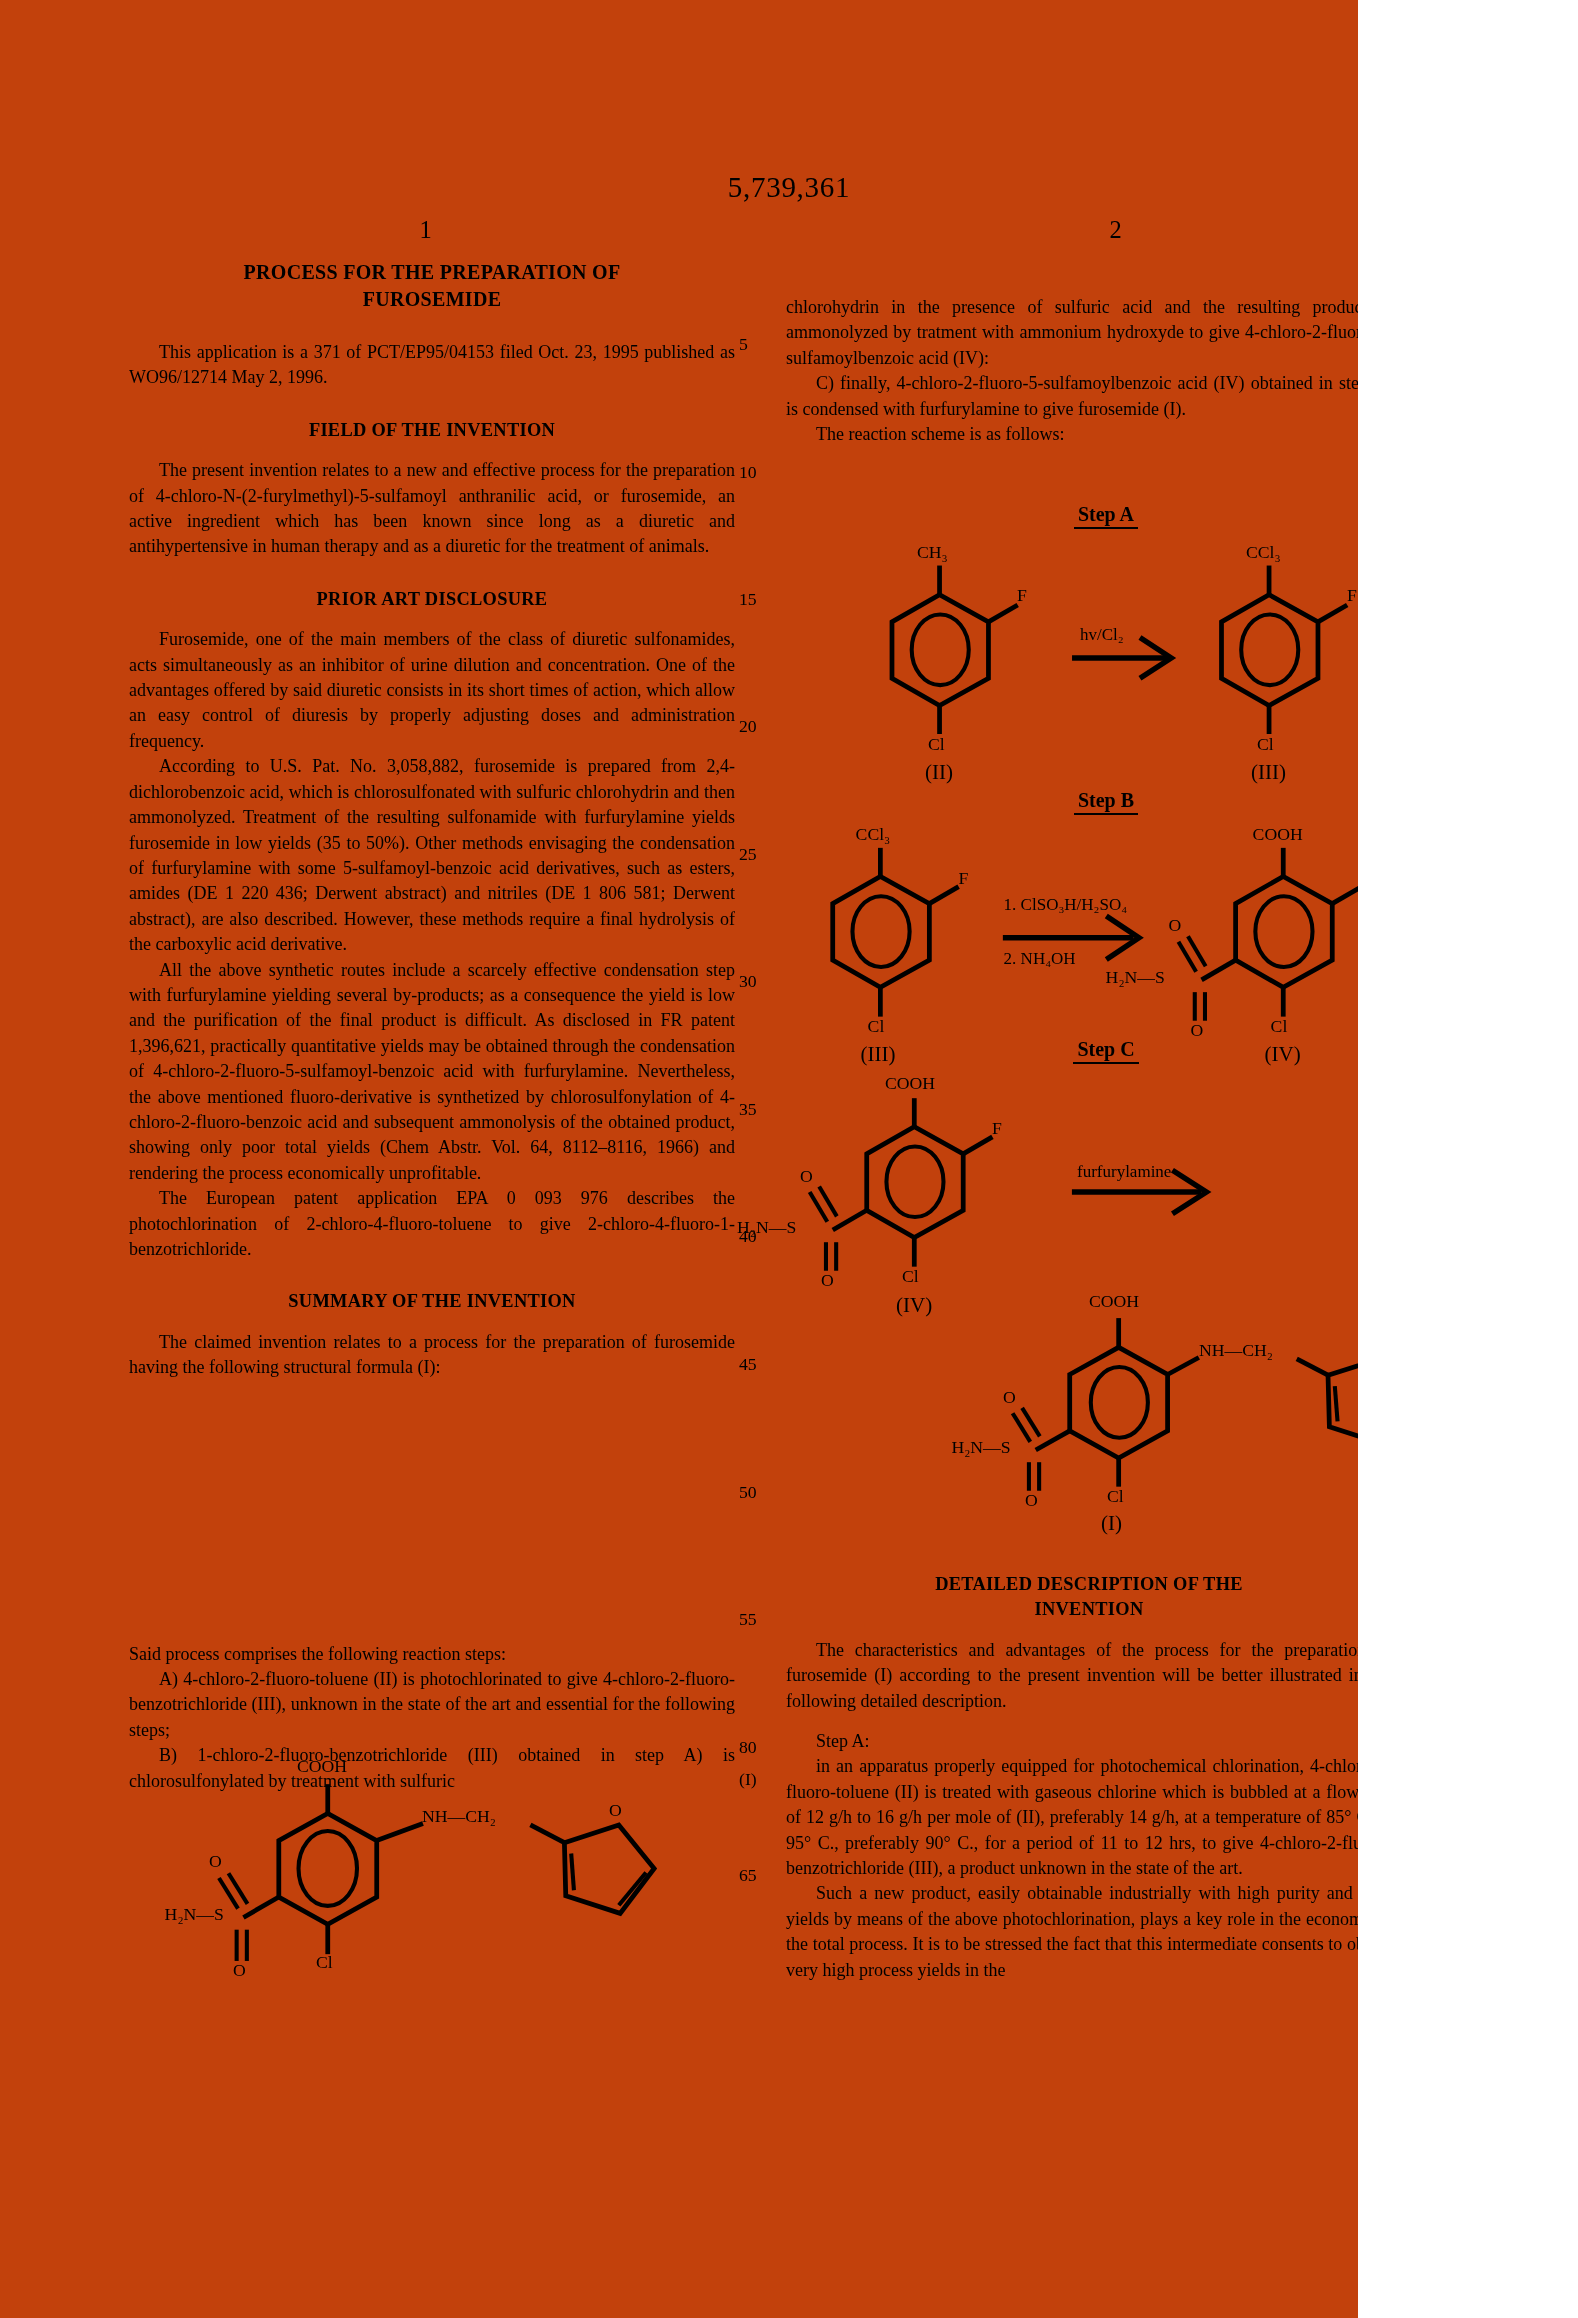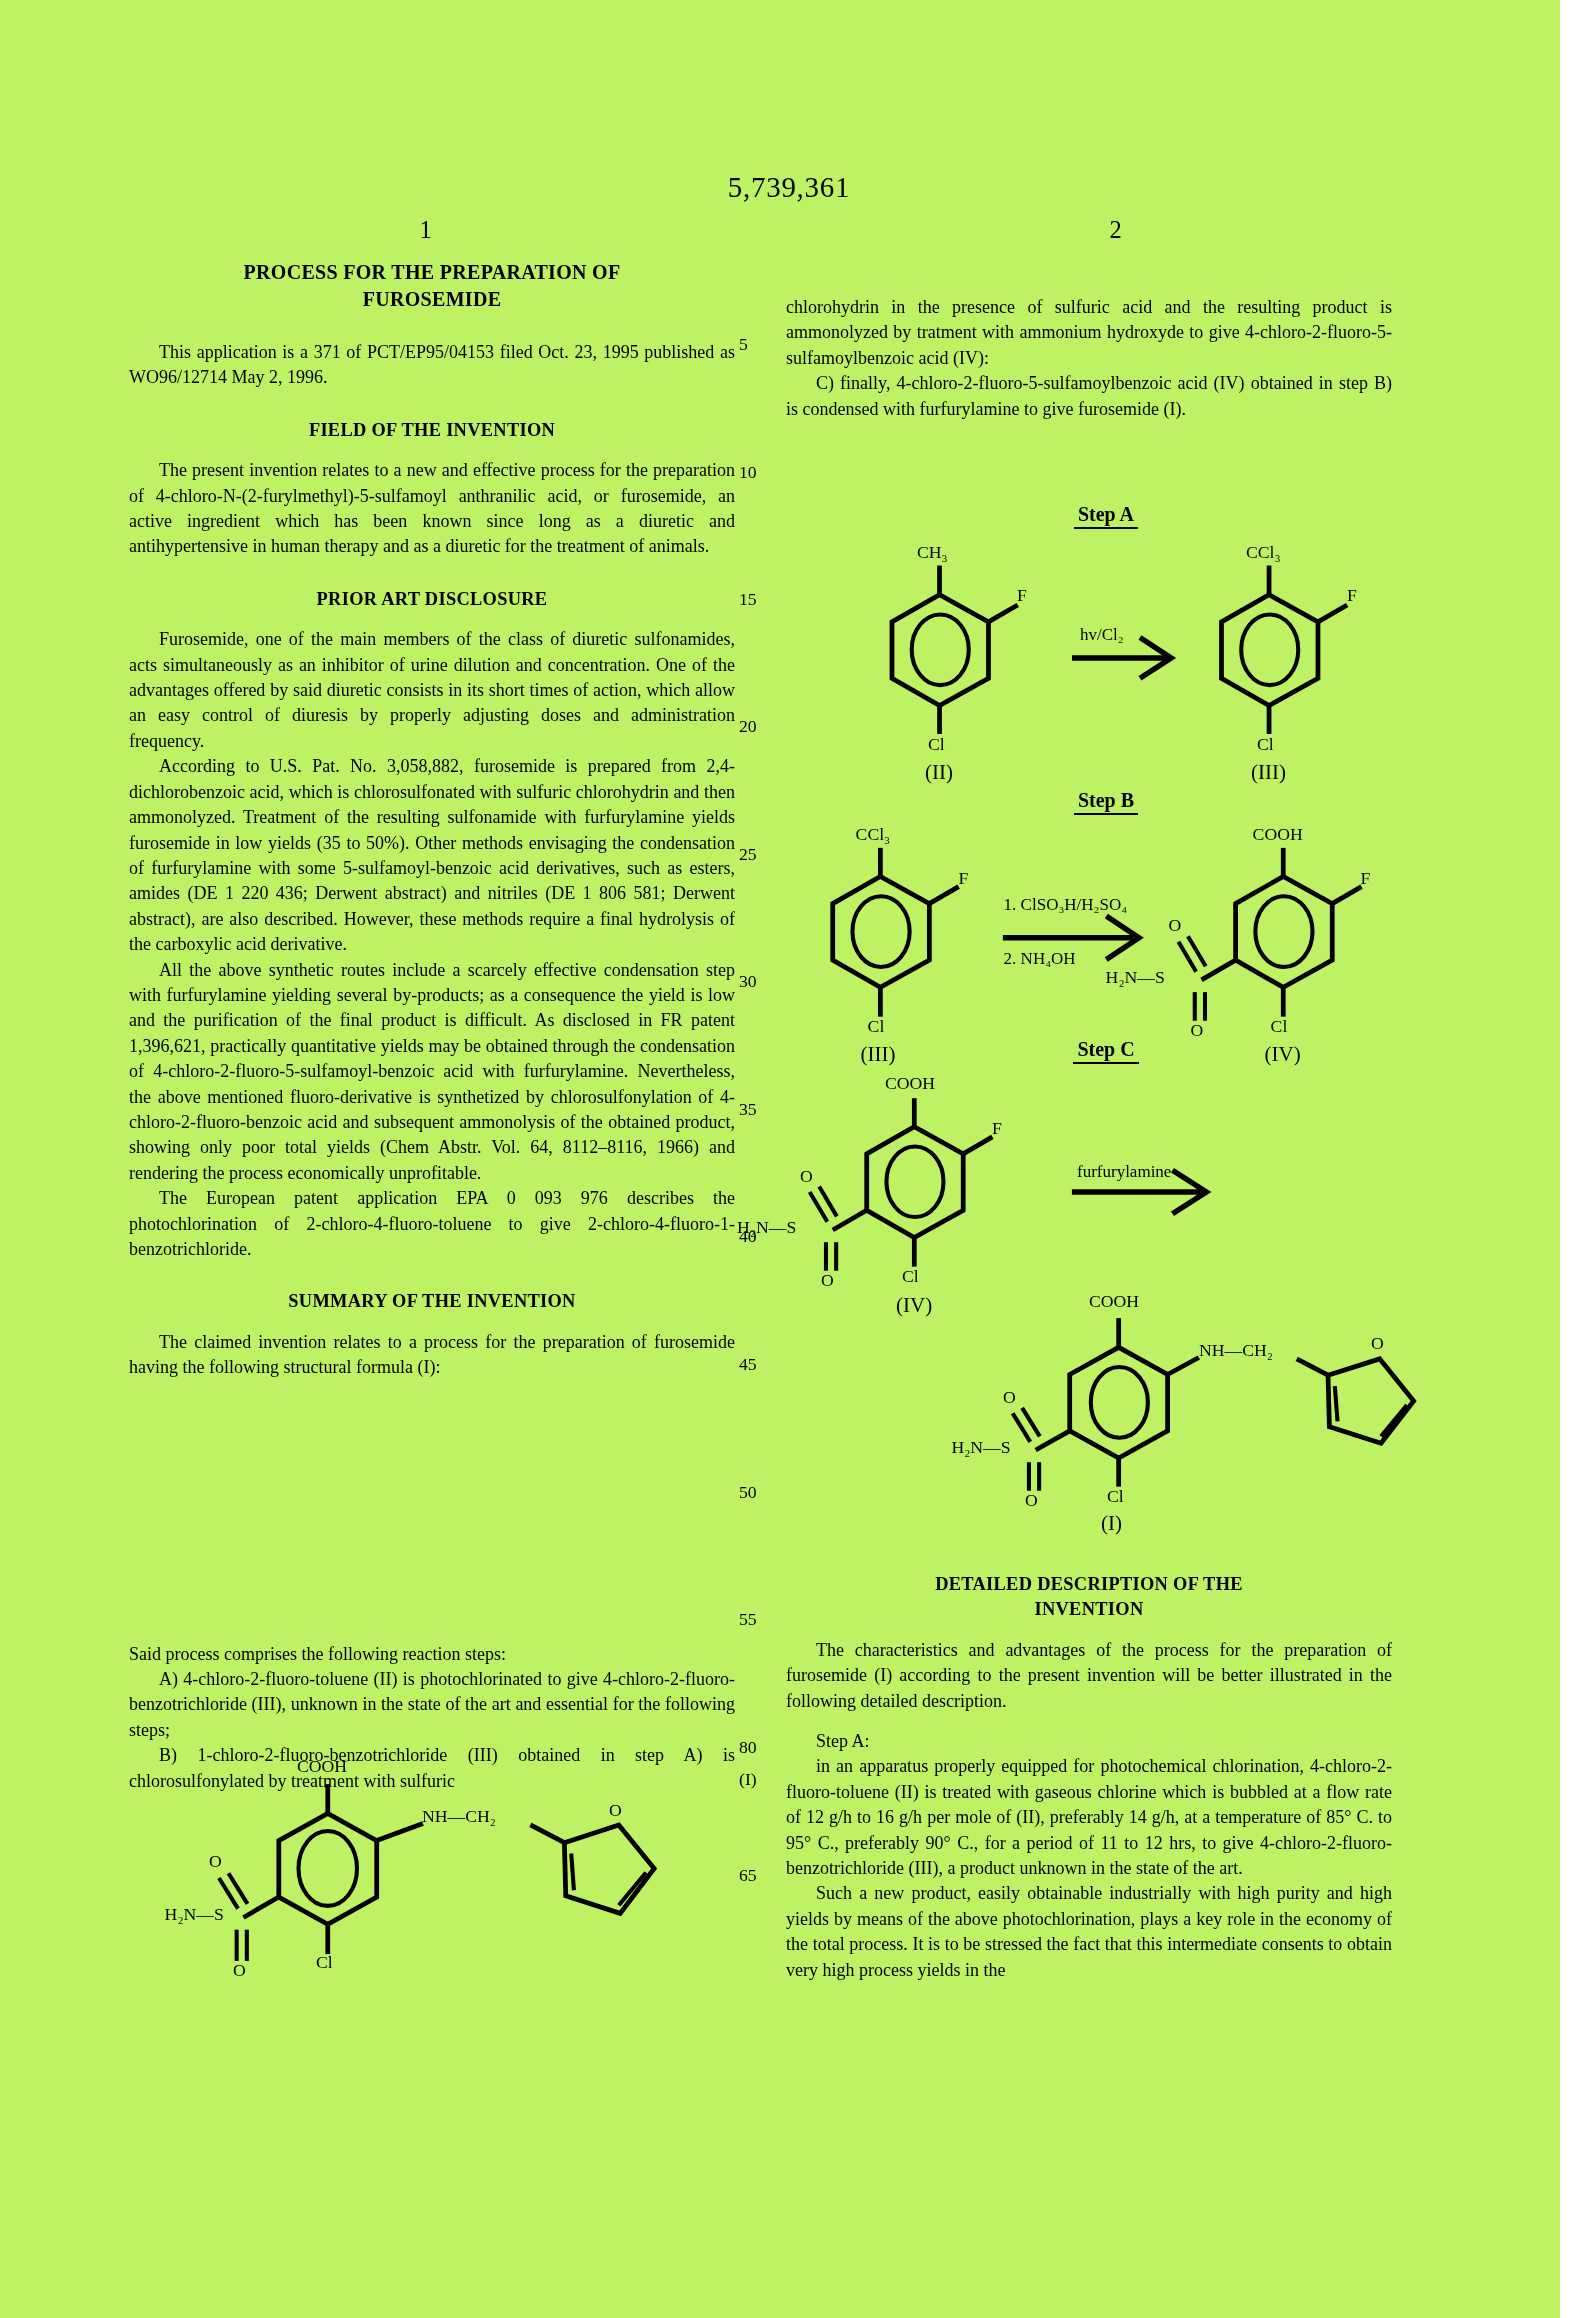--- a/index.html
+++ b/index.html
@@ -6,23 +6,23 @@
     margin: 0;
     padding: 0;
     background: #ffffff;
   }
   body {
     font-family: "Liberation Serif", "DejaVu Serif", serif;
     color: #000000;
   }
   .page {
     position: relative;
-    width: 1560px;
+    width: 1358px;
     height: 2319px;
-    background: #bef264;
+    background: #c2410c;
     overflow: hidden;
   }
 
   
   .patent-number {
     position: absolute;
     top: 171px;
     left: 0;
     width: 1578px;
     text-align: center;
@@ -220,20 +220,21 @@
     <span class="atom" style="left:146px; top:185px;">Cl</span>
     <span class="atom" style="left:-5.4px;  top:137px;">H₂N—S</span>
     <span class="atom" style="left:39px;  top:84px;">O</span>
     <span class="atom" style="left:63px;  top:193px;">O</span>
     <span class="formula-tag" style="left:569px; top:0px;">(I)</span>
   </div>
 
   <div class="column" id="col-right">
     <p class="noind">chlorohydrin in the presence of sulfuric acid and the resulting product is ammonolyzed by tratment with ammonium hydroxyde to give 4-chloro-2-fluoro-5-sulfamoylbenzoic acid (IV):</p>
     <p>C) finally, 4-chloro-2-fluoro-5-sulfamoylbenzoic acid (IV) obtained in step B) is condensed with furfurylamine to give furosemide (I).</p>
+    <p>The reaction scheme is as follows:</p>
   </div>
 
   <div class="scheme" style="top:503px; height:279px;">
     <div class="step-label"><span>Step A</span></div>
     <div class="struct" style="left:0; top:34px; width:640px; height:231px;">
       <svg width="640" height="231" viewBox="0 0 940 340">
 
         <polygon points="155,125 225,85 297,125 297,208 225,248 155,208" fill="none" stroke="#000" stroke-width="7"></polygon>
         <ellipse cx="226" cy="166" rx="42" ry="52" fill="none" stroke="#000" stroke-width="6"></ellipse>
         <line x1="225" y1="85" x2="225" y2="42" stroke="#000" stroke-width="7"></line>

